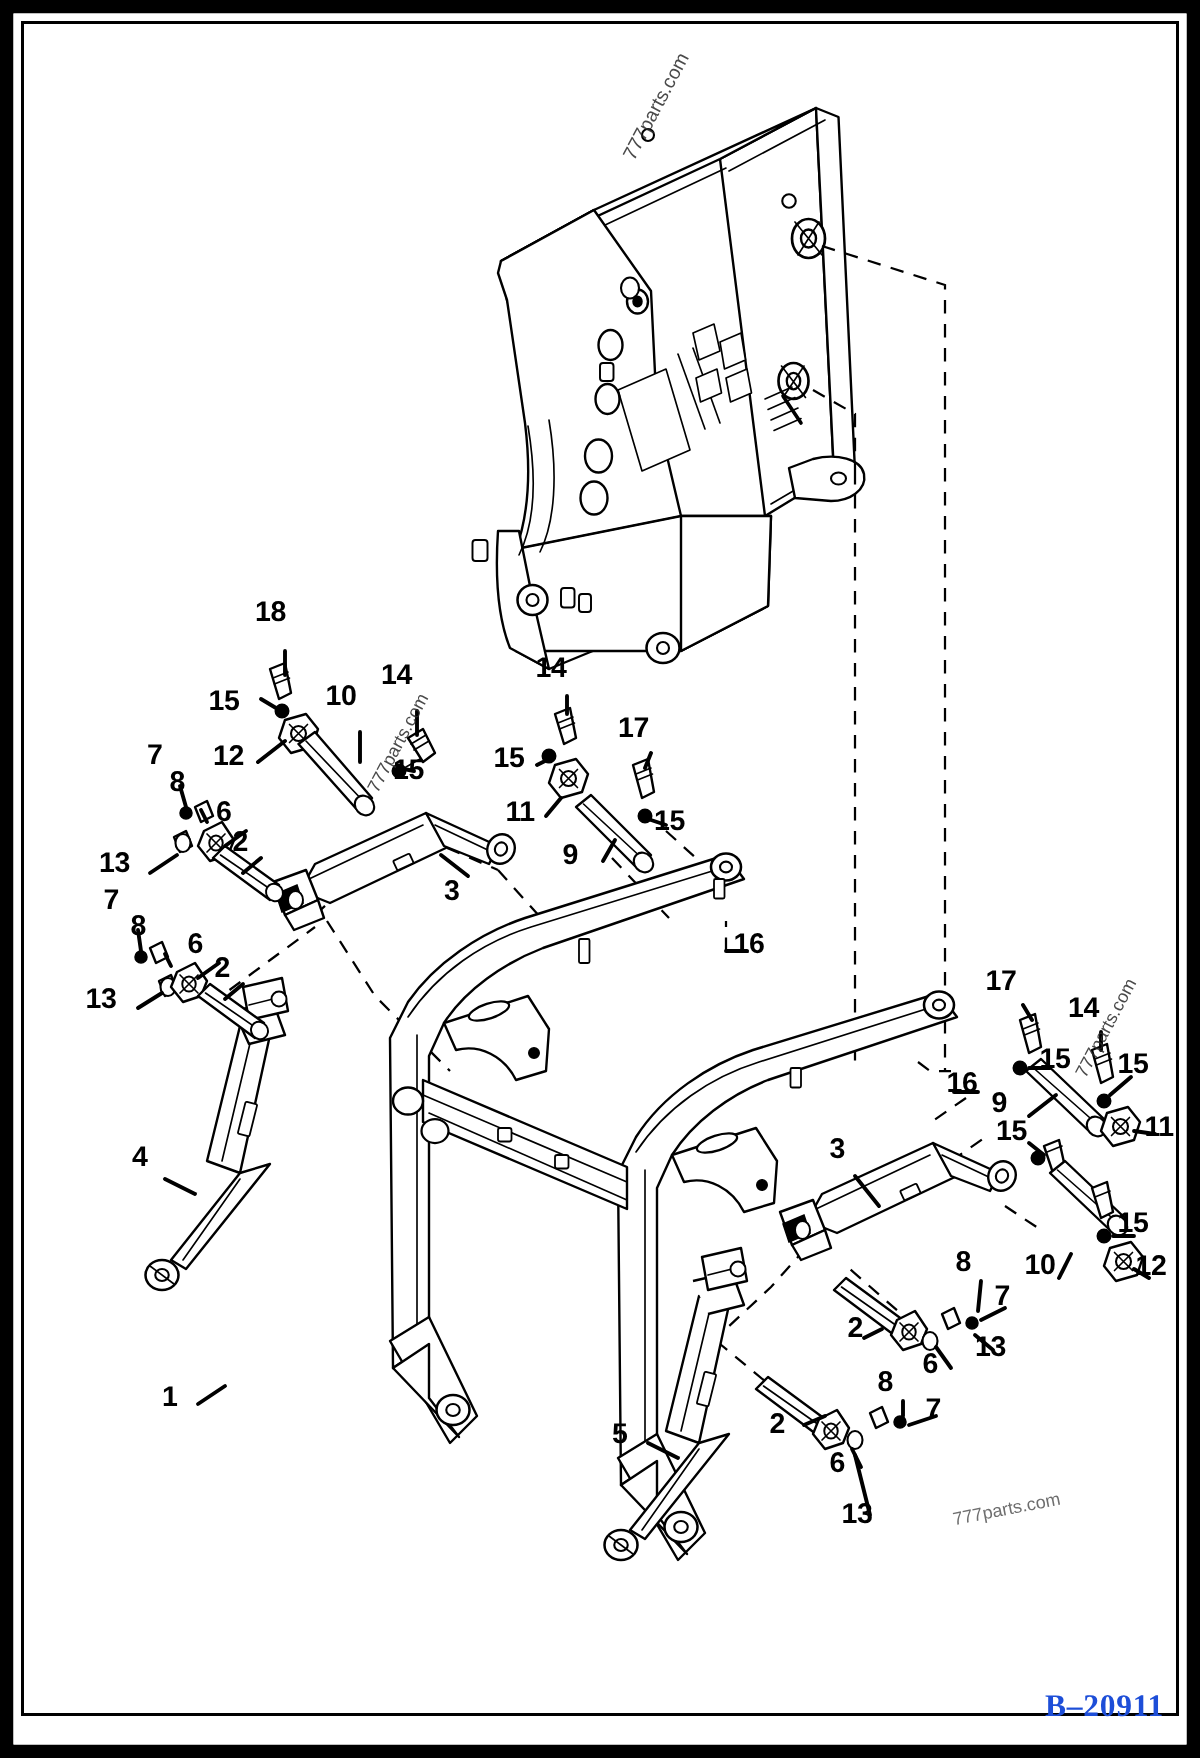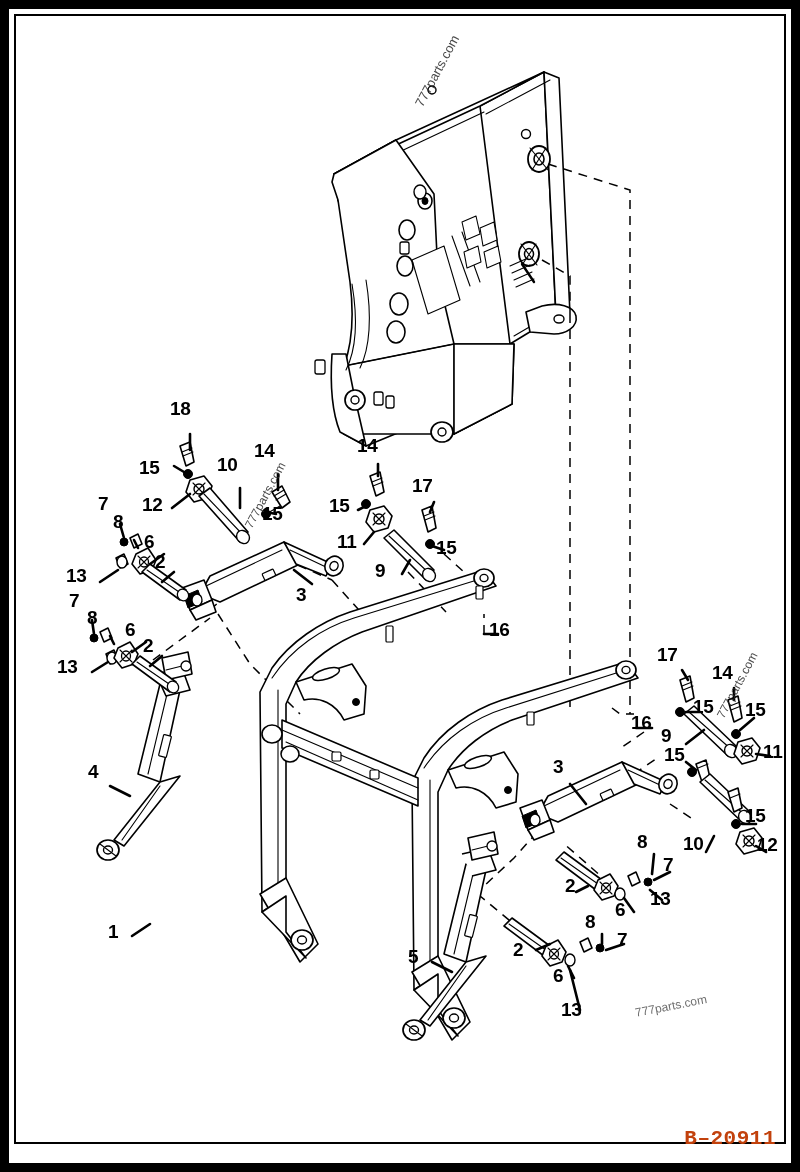--- a/index.html
+++ b/index.html
@@ -22,22 +22,22 @@
   svg.draw{position:absolute;left:0;top:0;width:772px;height:1130px;
       display:block;}
 
   
   .callout{position:absolute;font-family:"Liberation Sans", sans-serif;
       font-weight:bold;font-size:19px;color:#000;line-height:1;
       letter-spacing:-0.3px;white-space:nowrap;}
 
   
   .partcode{position:absolute;right:24px;bottom:22px;
-      font-family:Liberation Mono, monospace;font-weight:bold;
-      font-size:21px;letter-spacing:0.5px;color:#c2410c;}
+      font-family:Liberation Serif, serif;font-weight:bold;
+      font-size:21px;letter-spacing:0.5px;color:#1d4ed8;}
 
   
   .wm{position:absolute;font-family:"Liberation Sans", sans-serif;
       color:#2b2b2b;white-space:nowrap;opacity:.85;}
   .wm-flat{font-size:12px;color:#4a4a4a;opacity:.8;}
 </style>
 </head>
 <body>
 
 <div id="page">

